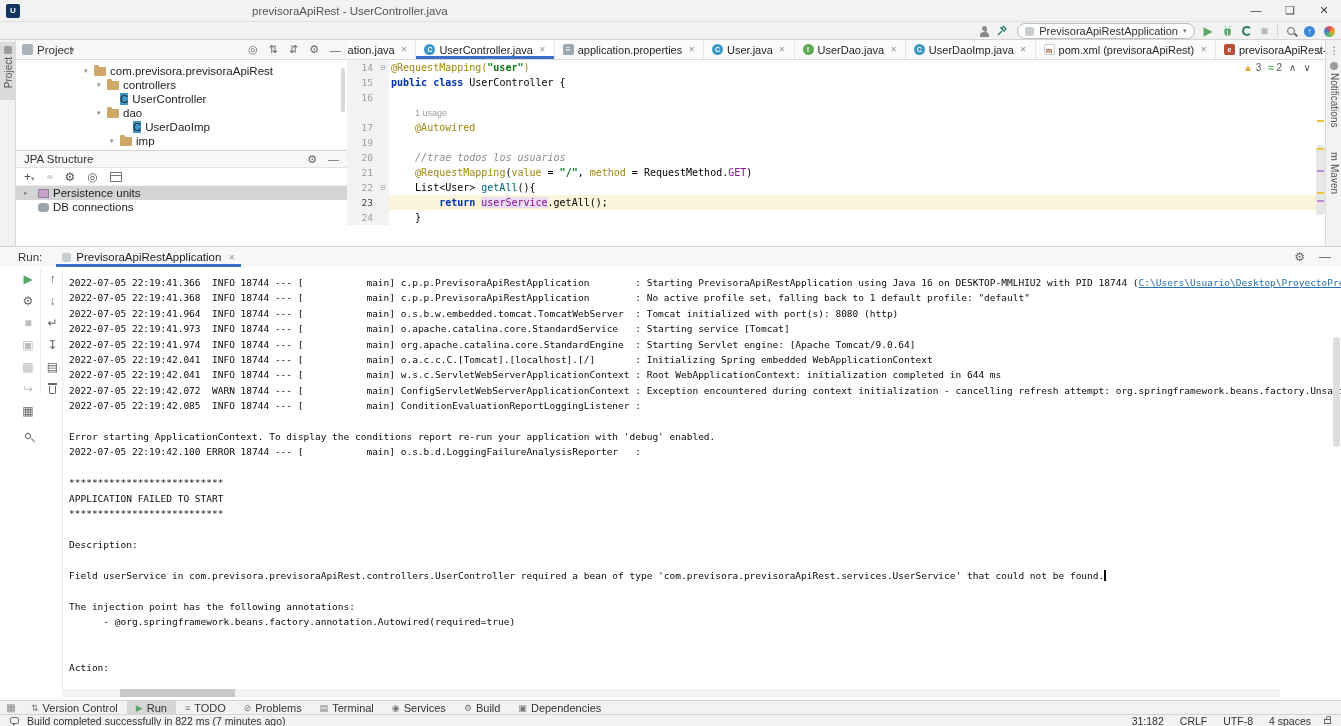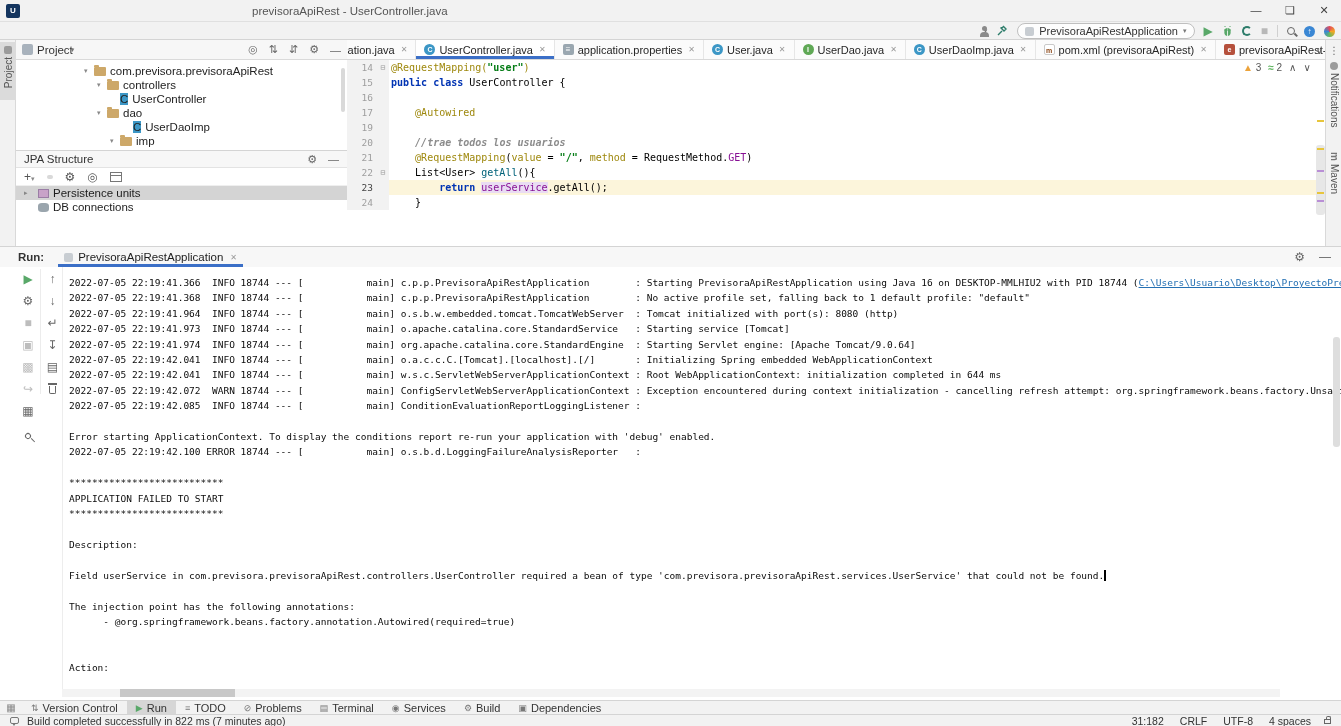--- a/index.html
+++ b/index.html
@@ -98,34 +98,34 @@
   .tabbar-end { position:absolute; right:2px; top:40px; height:20px; display:flex; align-items:center; gap:6px; color:#666; font-size:10px; }
   #editor { position:absolute; left:347px; top:60px; width:978px; height:186px; background:#fff; overflow:hidden;
     font-family:"DejaVu Sans Mono", monospace; font-size:10px; }
   .code-row { height:15px; display:flex; line-height:15px; white-space:pre; }
   .ln { width:30px; text-align:right; padding-right:4px; color:#9E9E9E; background:#F2F2F2; font-size:9.5px; }
   .fold { width:12px; background:#F2F2F2; color:#999; font-size:8px; text-align:center; }
   .codetxt { flex:1; padding-left:2px; }
   .caret-row .codetxt { background:#FCF5DB; }
   .caret-row .ln { color:#444; }
   .c-ann { color:#9E880D; } .c-kw { color:#0033B3; font-weight:bold; }
-  .c-str { color:#067D17; font-weight:bold; } .c-cmt { color:#8C8C8C; font-style:italic;font-weight:bold; }
+  .c-str { color:#067D17; font-weight:bold; } .c-cmt { color:#8C8C8C; font-style:italic; }
   .c-fieldhl { color:#871094; background:#E9DCF3; } .c-static { color:#871094; }
   .c-method { color:#00627A; } .c-pl { color:#000; }
   .inlay { color:#9C9C9C; font-size:9px; font-family:"Liberation Sans",sans-serif; padding-left:24px; }
   #inspections { position:absolute; left:1243px; top:62px; display:flex; align-items:center; gap:7px;
     font-size:10px; color:#555; background:transparent; }
   .warn-tri { color:#ECA33B; font-size:10px; } .typo-ic { color:#4DAB4D; font-weight:bold; }
   .scroll-marks { position:absolute; left:1316px; top:60px; width:9px; height:186px; }
   .smark { position:absolute; left:1px; width:7px; height:2px; }
   .sthumb { position:absolute; left:0; width:9px; background:#E7E7E7; border-radius:3px; }
   
   #run-panel { position:absolute; left:0; top:246px; width:1341px; height:454px; background:#fff; border-top:1px solid #D4D4D4; }
   #run-header { position:absolute; left:0; top:0; width:1341px; height:20px; background:#F7F7F7; display:flex; align-items:center; }
-  .run-label { margin-left:18px; font-size:11.5px; color:#333;font-weight:bold; }
+  .run-label { margin-left:18px; font-size:11.5px; color:#333; }
   .run-tab { display:flex; align-items:center; gap:5px; margin-left:14px; height:20px; padding:0 6px; position:relative; font-size:11.5px; }
   .run-tab::after { content:""; position:absolute; left:0; right:0; bottom:0; height:3px; background:#3B6FC7; }
   .run-header-icons { position:absolute; right:10px; top:0; height:20px; display:flex; align-items:center; gap:14px; color:#666; }
   .run-toolbar { position:absolute; top:22px; width:24px; display:flex; flex-direction:column; align-items:center; gap:9px; padding-top:4px; }
   #rt-col1 { left:16px; } #rt-col2 { left:40px; border-left:1px solid #ECECEC; }
   .rt-ic { font-size:12px; line-height:13px; color:#666; }
   .pin-icon { width:6px; height:6px; border:1.5px solid #666; border-radius:50%; position:relative; transform:rotate(-45deg); margin-top:6px; }
   .pin-icon::after { content:""; position:absolute; top:6px; left:1.5px; width:1.5px; height:5px; background:#666; }
   .trash-icon { width:7px; height:8px; border:1px solid #666; border-top:none; border-radius:0 0 2px 2px; position:relative; margin-top:3px; }
   .trash-icon::before { content:""; position:absolute; top:-3px; left:-2px; right:-2px; height:1.5px; background:#666; }
@@ -414,20 +414,21 @@
   </div>
   <div class="tabbar-end">
     <span>∨</span>
     <span>⋮</span>
   </div>
 
   <div id="editor">
       <div class="code-row"><span class="ln">14</span><span class="fold">⊟</span><span class="codetxt"><span class="c-ann">@RequestMapping(</span><span class="c-str">"user"</span><span class="c-ann">)</span></span></div>
       <div class="code-row"><span class="ln">15</span><span class="fold"></span><span class="codetxt"><span class="c-kw">public class </span><span class="c-pl">UserController {</span></span></div>
       <div class="code-row"><span class="ln">16</span><span class="fold"></span><span class="codetxt"></span></div>
+      <div class="code-row"><span class="ln"></span><span class="fold"></span><span class="codetxt"><span class="inlay">1 usage</span></span></div>
       <div class="code-row"><span class="ln">17</span><span class="fold"></span><span class="codetxt"><span class="c-pl">    </span><span class="c-ann">@Autowired</span></span></div>
       <div class="code-row"><span class="ln">19</span><span class="fold"></span><span class="codetxt"></span></div>
       <div class="code-row"><span class="ln">20</span><span class="fold"></span><span class="codetxt"><span class="c-pl">    </span><span class="c-cmt">//trae todos los usuarios</span></span></div>
       <div class="code-row"><span class="ln">21</span><span class="fold"></span><span class="codetxt"><span class="c-pl">    </span><span class="c-ann">@RequestMapping</span><span class="c-pl">(</span><span class="c-ann">value</span><span class="c-pl"> = </span><span class="c-str">"/"</span><span class="c-pl">, </span><span class="c-ann">method</span><span class="c-pl"> = RequestMethod.</span><span class="c-static">GET</span><span class="c-pl">)</span></span></div>
       <div class="code-row"><span class="ln">22</span><span class="fold">⊟</span><span class="codetxt"><span class="c-pl">    List&lt;User&gt; </span><span class="c-method">getAll</span><span class="c-pl">(){</span></span></div>
       <div class="code-row caret-row"><span class="ln">23</span><span class="fold"></span><span class="codetxt"><span class="c-pl">        </span><span class="c-kw">return </span><span class="c-fieldhl">userService</span><span class="c-pl">.getAll();</span></span></div>
       <div class="code-row"><span class="ln">24</span><span class="fold"></span><span class="codetxt"><span class="c-pl">    }</span></span></div>
     </div>
   <div id="inspections">
     <span><span class="warn-tri">▲</span> <span>3</span></span>

